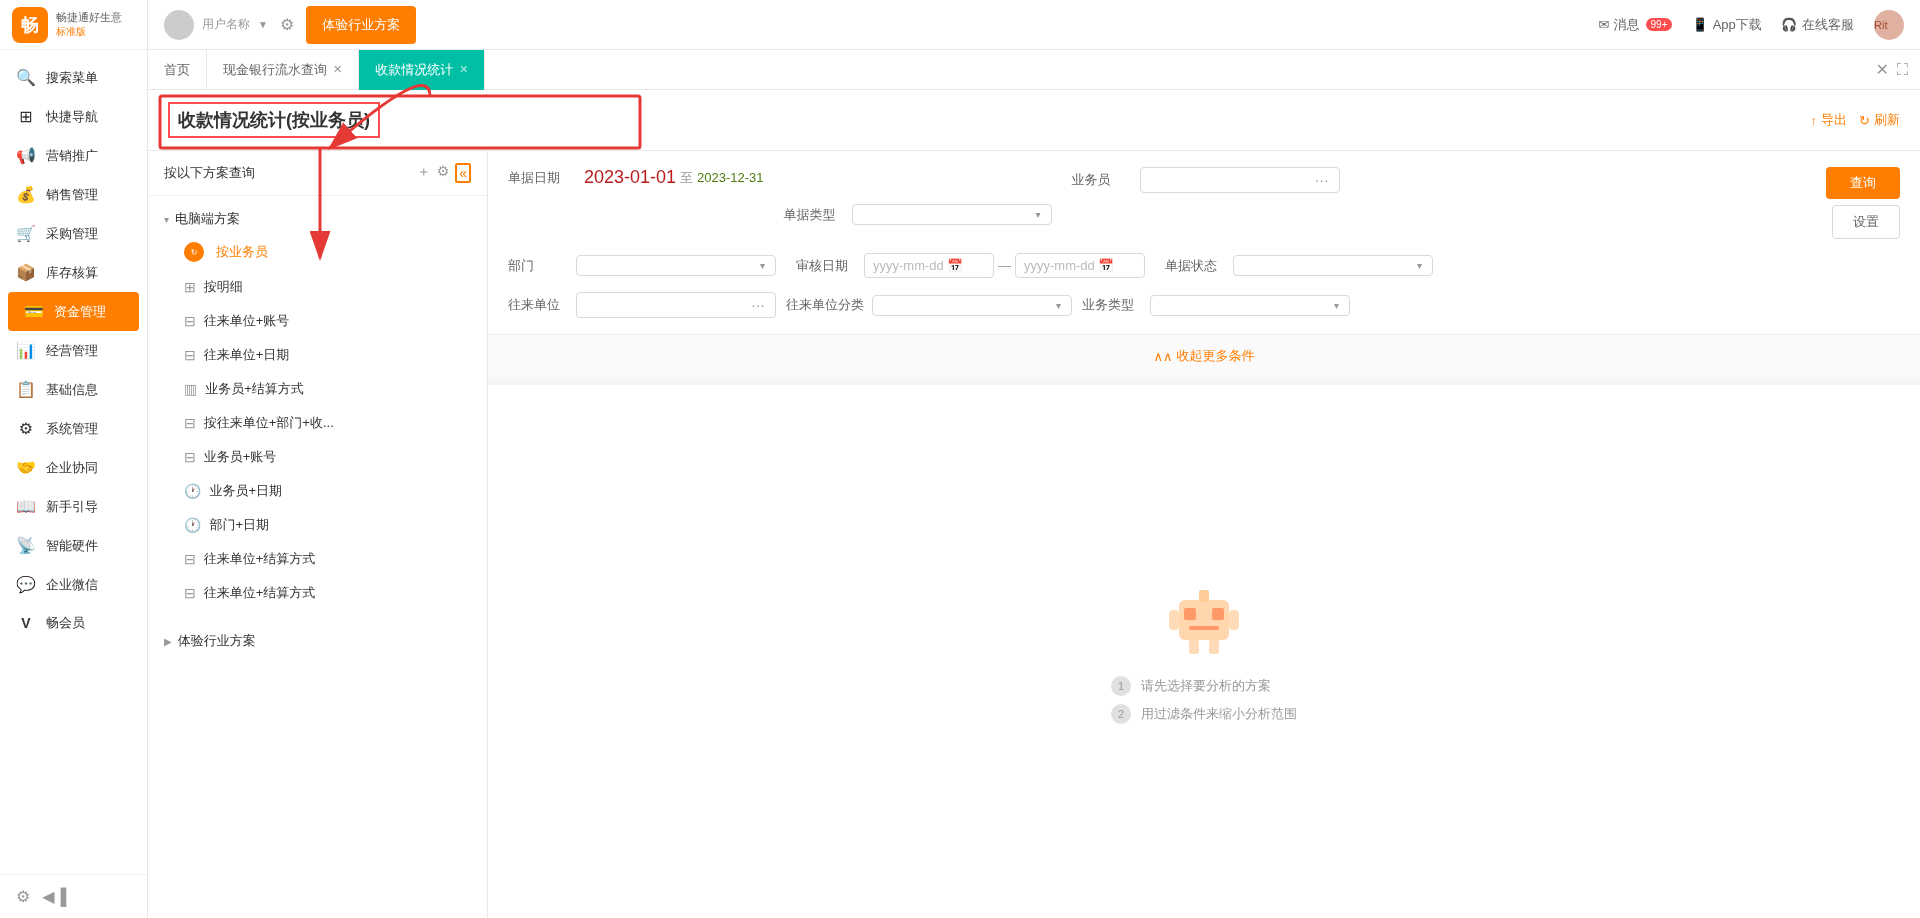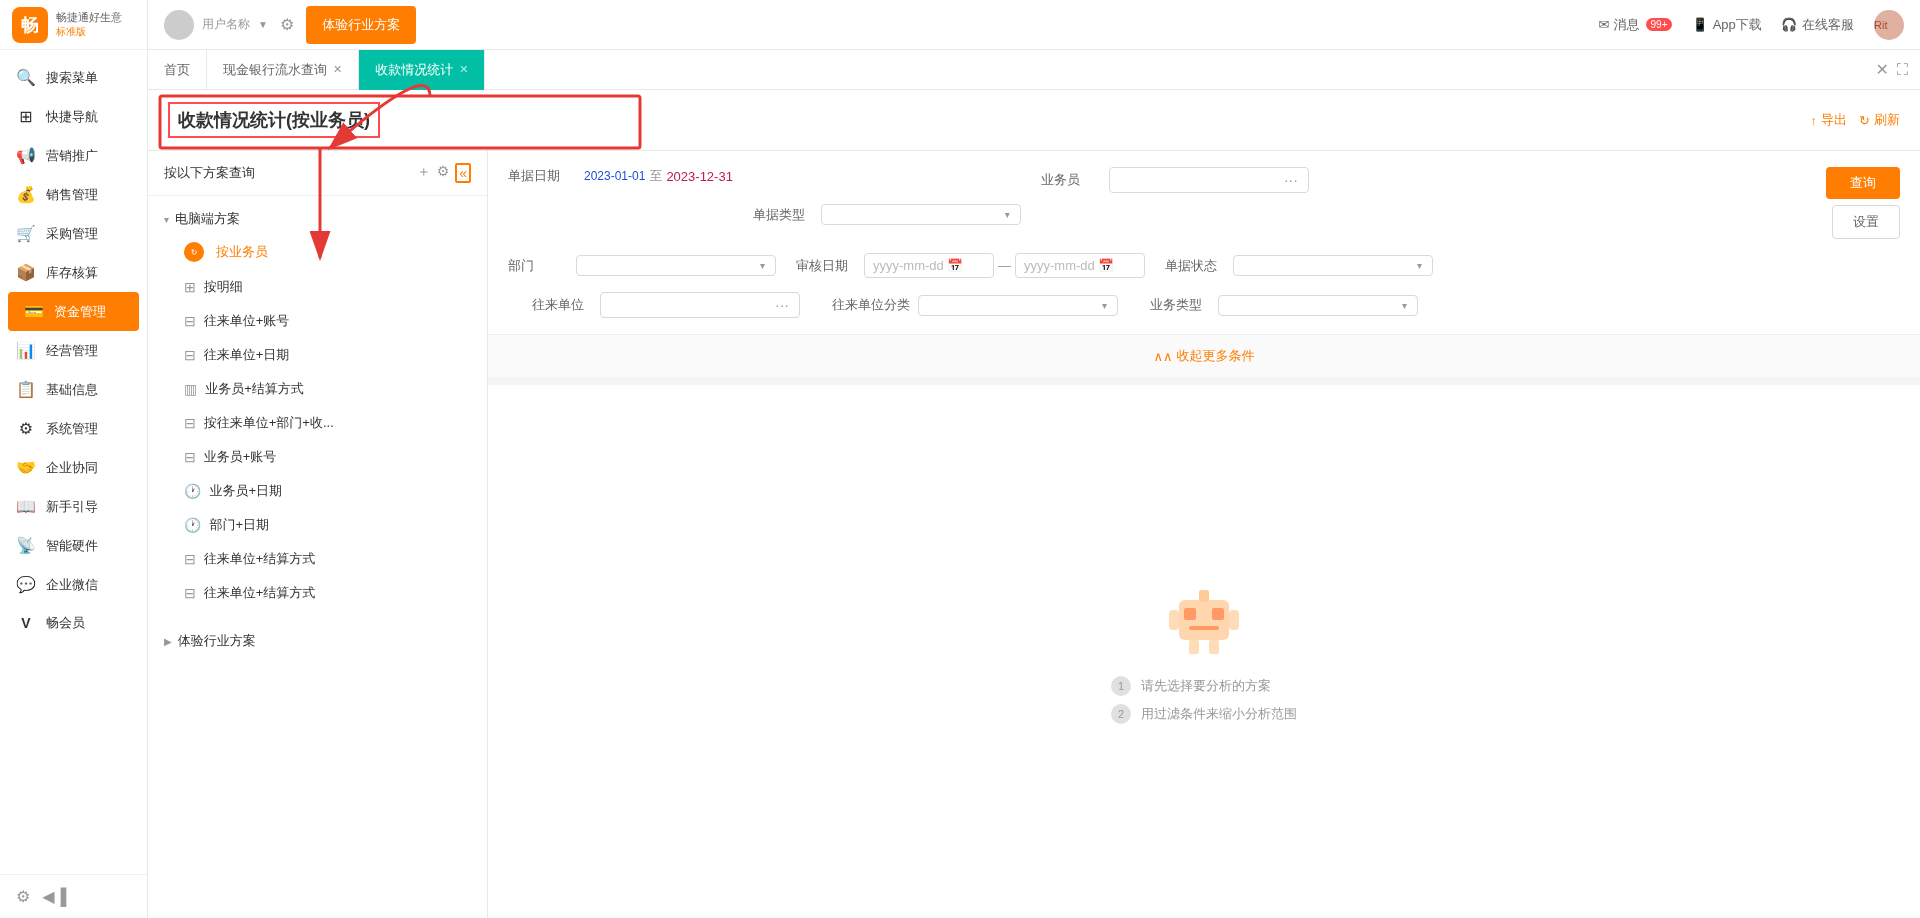--- a/index.html
+++ b/index.html
@@ -426,23 +426,23 @@
     </div>
 
     <div class="right-panel">
 
       <div class="filter-card">
 
         <div style="display:flex;align-items:flex-start;gap:20px;margin-bottom:14px;">
           <div style="display:flex;align-items:center;gap:8px;flex:none;">
             <span class="filter-label">单据日期</span>
             <div class="date-range">
-              <span style="color:#1d4ed8;font-size:12px;">2023-01-01</span>
+              <span style="color:#b91c1c;font-size:18px;">2023-01-01</span>
               <span style="color:#999;">至</span>
-              <span style="color:#be185d;font-size:13px;">2023-12-31</span>
+              <span style="color:#4d7c0f;font-size:13px;">2023-12-31</span>
             </div>
           </div>
 
           <div style="display:flex;align-items:center;gap:8px;flex:none;margin-top:37px;">
             <span class="filter-label">单据类型</span>
             <div class="dropdown-field" style="min-width:200px;">
               <span class="dropdown-field-text"></span>
               <span class="dropdown-arrow-icon">▾</span>
             </div>
           </div>
@@ -487,21 +487,21 @@
 
           <div style="display:flex;align-items:center;gap:8px;">
             <span class="filter-label">单据状态</span>
             <div class="dropdown-field" style="min-width:200px;">
               <span class="dropdown-field-text"></span>
               <span class="dropdown-arrow-icon">▾</span>
             </div>
           </div>
         </div>
 
-        <div style="display:flex;align-items:center;gap:32px;margin-left:24px;">
+        <div style="display:flex;align-items:center;gap:10px;">
           <div style="display:flex;align-items:center;gap:8px;">
             <span class="filter-label">往来单位</span>
             <div class="dropdown-field" style="min-width:200px;">
               <span class="dropdown-field-text"></span>
               <span class="more-dots">···</span>
             </div>
           </div>
 
           <div style="display:flex;align-items:center;gap:8px;">
             <span class="filter-label">往来单位分类</span>

